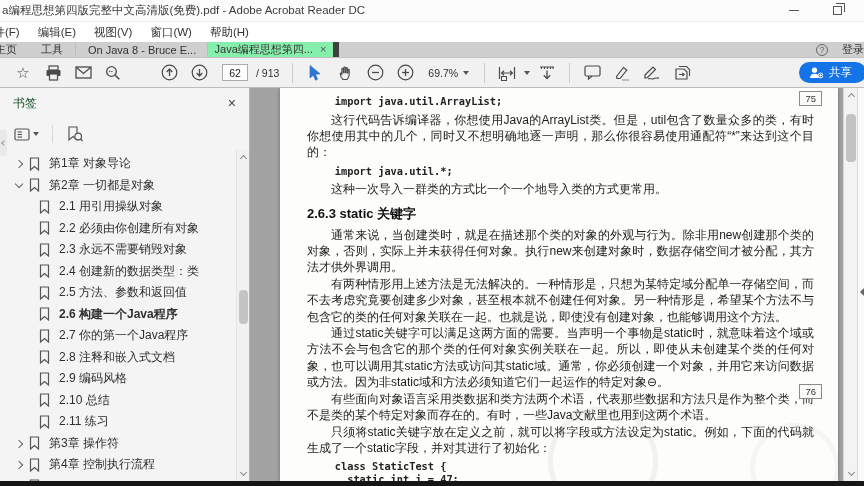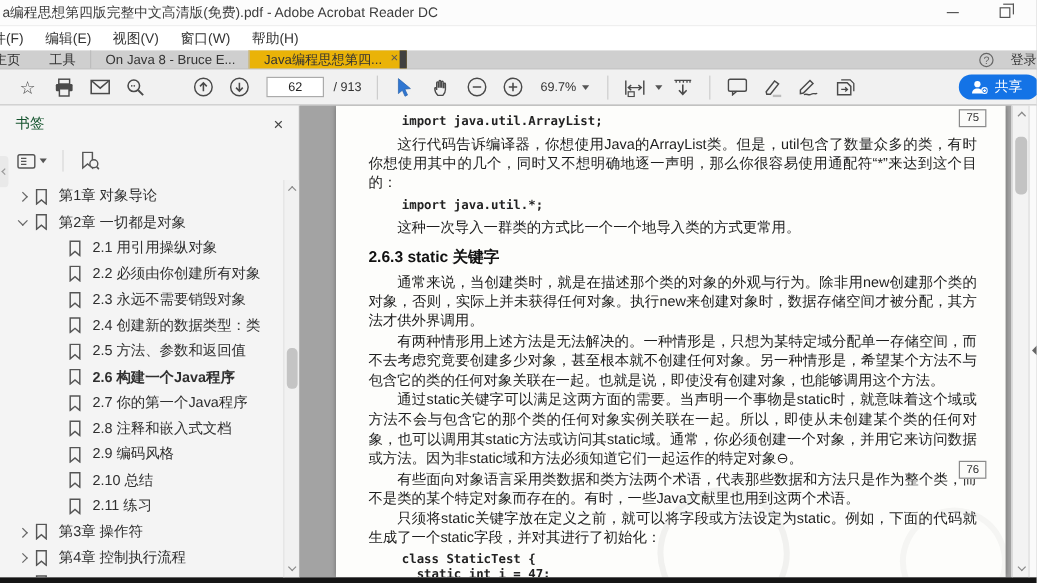--- a/index.html
+++ b/index.html
@@ -18,53 +18,53 @@
   
   .menubar { height:20px; background:#ffffff; display:flex; align-items:center; gap:0; }
   .menu-item { font-size:11.5px; color:#333; padding:0 9px; white-space:nowrap; }
   .menubar .menu-item:first-child { margin-left:-27px; }
 
   
   .tabstrip { height:16px; background:#cfcfcf; display:flex; align-items:stretch; font-size:11px; color:#333; border-bottom:1px solid #c2c2c2; }
   .strip-btn { display:flex; align-items:center; padding:0 12px; white-space:nowrap; }
   .strip-home { margin-left:-17px; }
   .doc-tab { display:flex; align-items:center; gap:7px; padding:0 12px; max-width:132px; border-left:1px solid #bdbdbd; white-space:nowrap; overflow:hidden; }
-  .doc-tab.v-active { background:#eab308; border-right:6px solid #404040; }
+  .doc-tab.v-active { background:#86efac; border-right:6px solid #404040;justify-content:center; }
   .tab-close { color:#555; font-size:11px; line-height:1; }
   .strip-right { margin-left:auto; display:flex; align-items:center; gap:14px; padding-right:4px; }
   .help-circle { width:12px; height:12px; border:1.1px solid #666; border-radius:50%; color:#666; font-size:9px; display:flex; align-items:center; justify-content:center; }
   .signin { font-size:11px; color:#333; margin-right:-4px; white-space:nowrap; }
 
   
   .toolbar { height:30px; background:#f1f1f1; border-bottom:1px solid #bdbdbd; display:flex; align-items:center; padding:0 10px; gap:4px; }
   .tb-btn { width:26px; height:24px; display:flex; align-items:center; justify-content:center; border-radius:2px; color:#4a4a4a; flex:0 0 auto; }
   .tb-btn svg { display:block; }
   .tb-star { font-size:15px; color:#4a4a4a; }
   .tb-sep { width:1px; height:20px; background:#cdcdcd; margin:0 5px; flex:0 0 1px; }
-  .page-box { width:48px; height:17px; background:#fff; border:1px solid #ababab; font-size:10.5px; color:#222; display:flex; align-items:center; justify-content:center; margin:0 4px 0 6px; }
+  .page-box { width:26px; height:17px; background:#fff; border:1px solid #ababab; font-size:10.5px; color:#222; display:flex; align-items:center; justify-content:center; margin:0 4px 0 6px; }
   .page-total { font-size:10.5px; color:#333; margin-right:4px; white-space:nowrap; }
   .zoom-ctl { display:flex; align-items:center; gap:5px; padding:0 6px; }
   .zoom-val { font-size:10.5px; color:#333; white-space:nowrap; }
   .caret { width:0; height:0; border-left:3.5px solid transparent; border-right:3.5px solid transparent; border-top:4px solid #555; display:inline-block; }
   .share-btn { margin-left:auto; margin-right:-12px; background:#1473e6; color:#fff; border-radius:12px; height:21px; display:flex; align-items:center; gap:6px; padding:0 14px 0 10px; font-size:11.5px; white-space:nowrap; }
 
   
   .app-body { display:flex; height:393px; position:relative; }
 
   
   .sidebar { width:250px; background:#f4f4f4; border-right:1px solid #b3b3b3; position:relative; display:flex; flex-direction:column; }
   .sb-header { height:30px; display:flex; align-items:center; padding:0 13px; }
   .sb-title { font-size:12px; color:#14532d; }
   .sb-close { margin-left:auto; font-size:14px; color:#444; }
   .sb-tools { height:32px; display:flex; align-items:center; gap:6px; padding:0 10px; }
   .sb-tool { display:flex; align-items:center; gap:3px; padding:3px 4px; color:#555; }
   .sb-tool-sep { width:1px; height:18px; background:#d8d8d8; margin:0 3px; }
   .bm-list { flex:1; overflow:hidden; padding-top:3px; position:relative; }
   .bm-row { display:flex; align-items:center; height:21.5px; padding-left:14px; }
-  .bm-row.v-1 { padding-left:42px; }
+  .bm-row.v-1 { padding-left:24px; }
   .chev { width:11px; height:11px; position:relative; flex:0 0 11px; }
   .chev::before { content:""; position:absolute; left:2px; top:3px; width:5px; height:5px; border-right:1.4px solid #666; border-bottom:1.4px solid #666; transform:rotate(-45deg); }
   .chev.v-expanded::before { transform:rotate(45deg); top:1px; }
   .chev.v-none::before { display:none; }
   .bm-ribbon { flex:0 0 11px; margin-left:4px; }
   .bm-label { font-size:12px; color:#2f2f2f; margin-left:9px; white-space:nowrap; }
   .bm-label.v-bold { font-weight:700; }
   .sb-scrollbar { position:absolute; top:62px; bottom:0; right:0; width:13px; background:#f1f1f1; border-left:1px solid #e3e3e3; }
   .sb-thumb { position:absolute; top:140px; left:2px; width:9px; height:34px; background:#c4c4c4; border-radius:4px; }
   .scroll-arrow { position:absolute; left:3px; width:7px; height:7px; }

